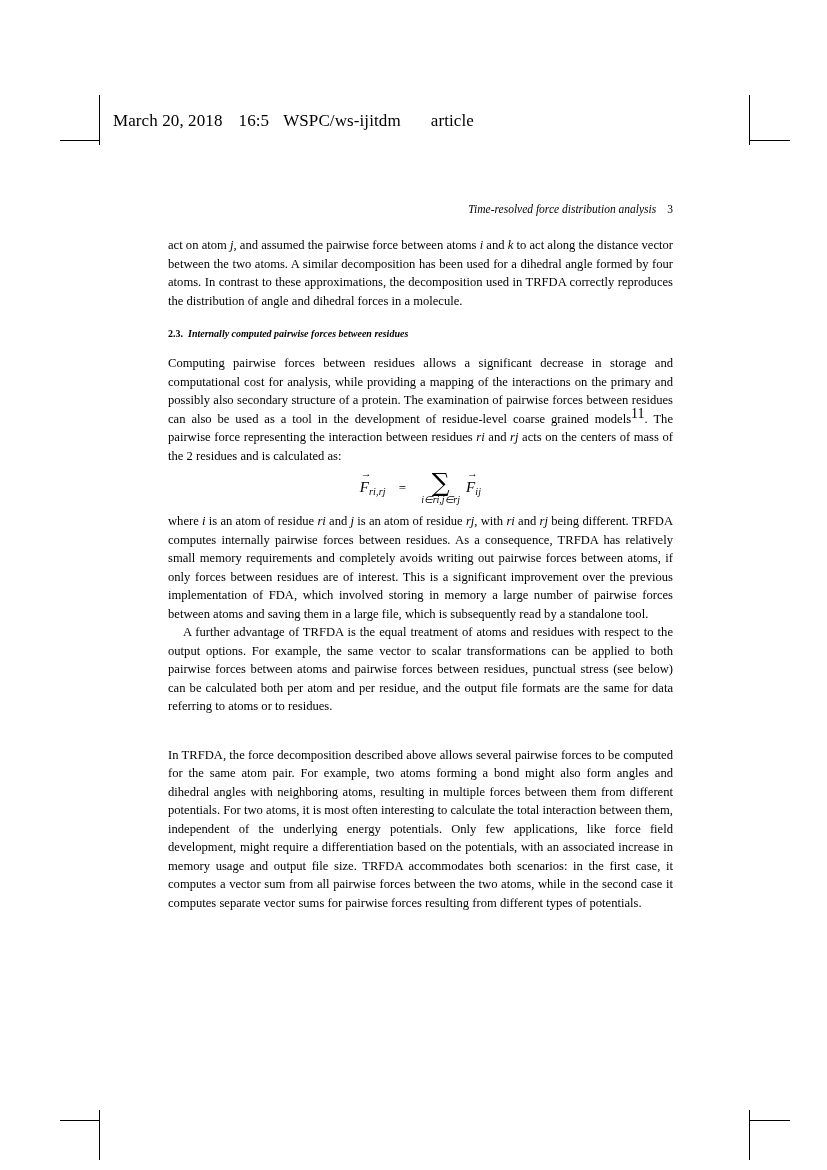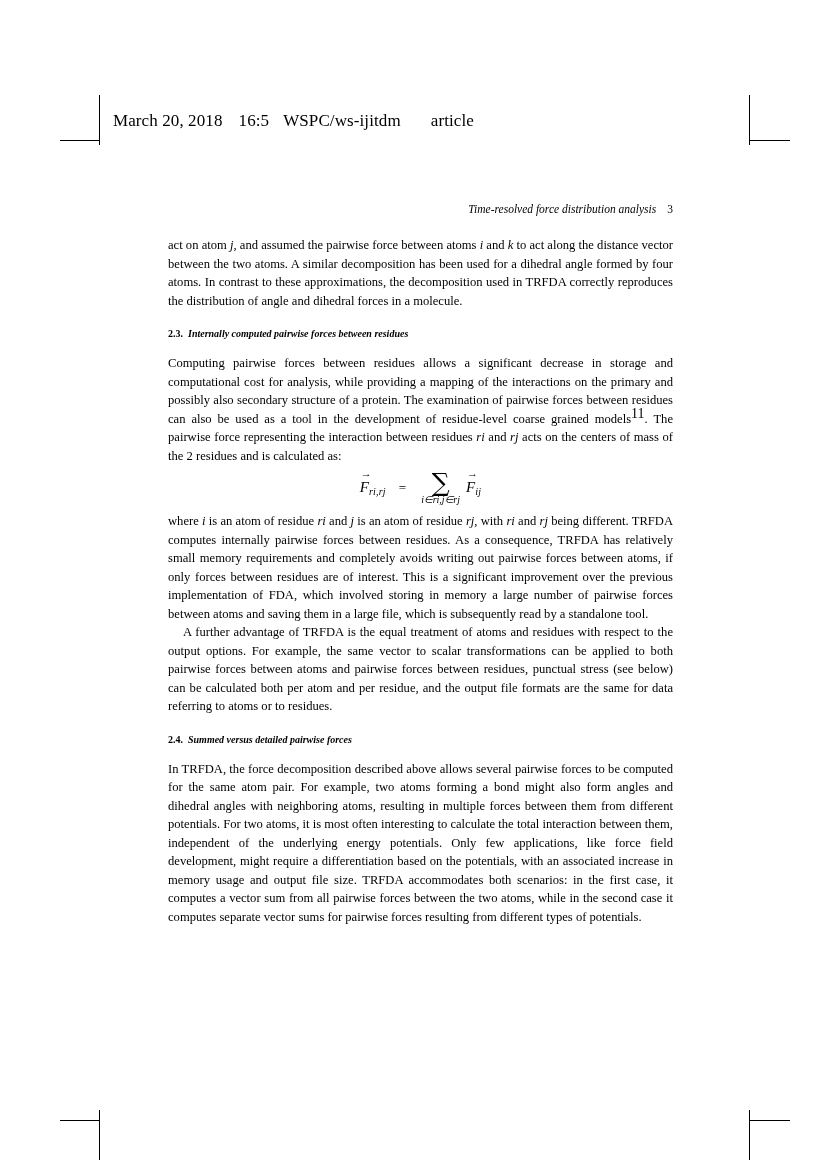--- a/index.html
+++ b/index.html
@@ -186,21 +186,20 @@
         <span class="vecF"><span class="arrow">→</span><span>F</span></span><span class="sub">ri,rj</span><span class="eqsign">=</span><span class="sumwrap"><span class="sigma">∑</span><span class="limit">i∈ri,j∈rj</span></span><span class="vecF" style="margin-left:4px;"><span class="arrow">→</span><span>F</span></span><span class="sub">ij</span>
       </span>
     </div>
 
     <p class="body"><span>where <i>i</i> is an atom of residue <i>ri</i> and <i>j</i> is an atom of residue <i>rj</i>, with <i>ri</i> and <i>rj</i> being different. TRFDA computes internally pairwise forces between residues. As a consequence, TRFDA has relatively small memory requirements and completely avoids writing out pairwise forces between atoms, if only forces between residues are of interest. This is a significant improvement over the previous implementation of FDA, which involved storing in memory a large number of pairwise forces between atoms and saving them in a large file, which is subsequently read by a standalone tool.</span></p>
 
     <p class="indent"><span>A further advantage of TRFDA is the equal treatment of atoms and residues with respect to the output options. For example, the same vector to scalar transformations can be applied to both pairwise forces between atoms and pairwise forces between residues, punctual stress (see below) can be calculated both per atom and per residue, and the output file formats are the same for data referring to atoms or to residues.</span></p>
 
     <div class="gap-sec"></div>
 
-    <h3 class="section"><span class="num">2.4.</span><span>Summed versus detailed pairwise forces</span></h3>
 
     <div class="blockspace-after"></div>
 
     <p class="body"><span>In TRFDA, the force decomposition described above allows several pairwise forces to be computed for the same atom pair. For example, two atoms forming a bond might also form angles and dihedral angles with neighboring atoms, resulting in multiple forces between them from different potentials. For two atoms, it is most often interesting to calculate the total interaction between them, independent of the underlying energy potentials. Only few applications, like force field development, might require a differentiation based on the potentials, with an associated increase in memory usage and output file size. TRFDA accommodates both scenarios: in the first case, it computes a vector sum from all pairwise forces between the two atoms, while in the second case it computes separate vector sums for pairwise forces resulting from different types of potentials.</span></p>
 
 
   </div>
 </div>
 
 </body></html>

